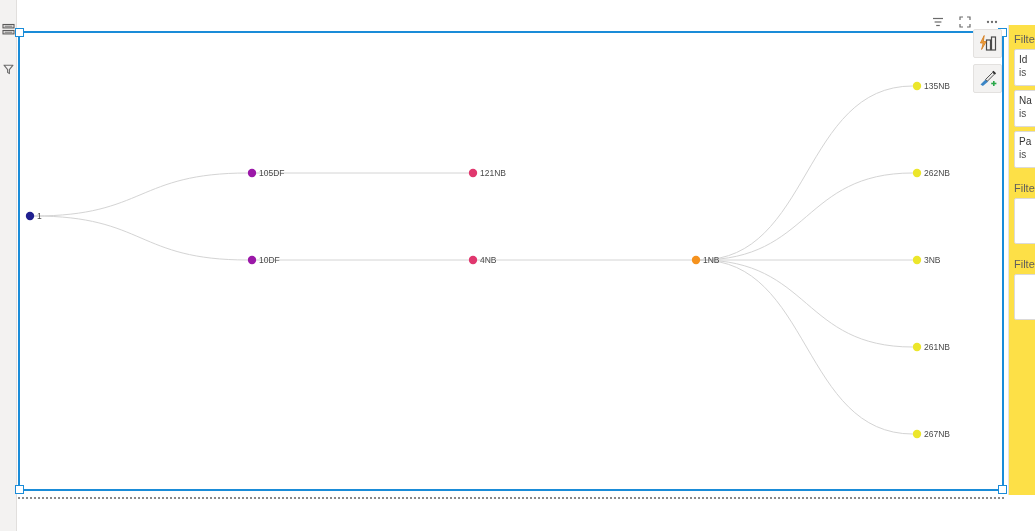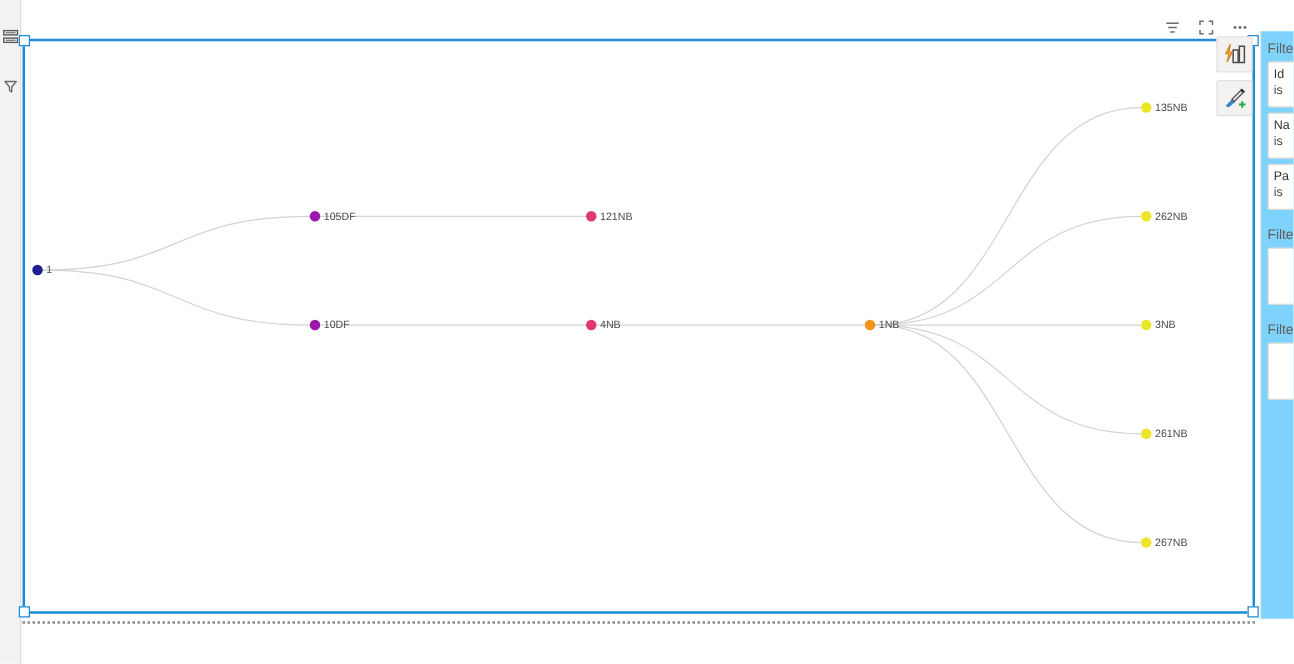--- a/index.html
+++ b/index.html
@@ -98,21 +98,21 @@
     border-radius: 2px;
     display: flex; align-items: center; justify-content: center;
     cursor: pointer;
   }
 
   
   #filter-pane {
     position: absolute;
     left: 1008px; top: 25px;
     width: 27px; height: 470px;
-    background: #7dd3fc;
+    background: #fde047;
     border-left: 1px solid #e6e4e2;
     overflow: hidden;
   }
   .filter-section-title {
     font-size: 11px;
     color: #605e5c;
     padding: 0 0 0 5px;
     white-space: nowrap;
     overflow: hidden;
   }

